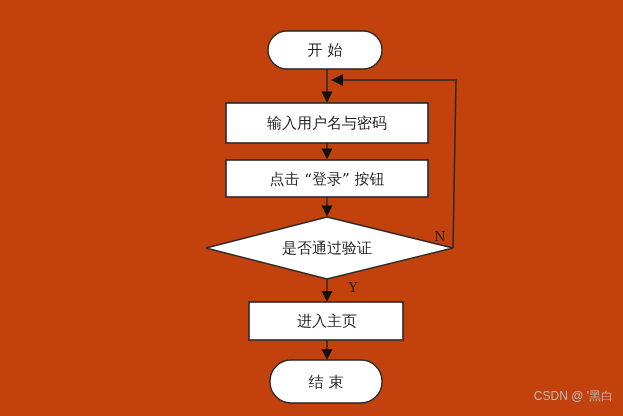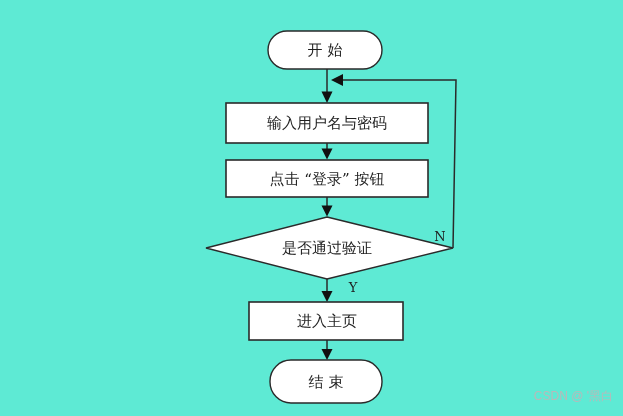--- a/index.html
+++ b/index.html
@@ -4,21 +4,21 @@
 <style>
   html, body {
     margin: 0;
     padding: 0;
     background: #ffffff;
   }
   .canvas {
     position: relative;
     width: 623px;
     height: 416px;
-    background: #5eead4;
+    background: #c2410c;
     overflow: hidden;
     font-family: "DejaVu Serif", "Liberation Serif", serif;
   }
   svg { display: block; }
   .shape {
     fill: #ffffff;
     stroke: #2a2a2a;
     stroke-width: 1.6;
   }
   .terminator {

